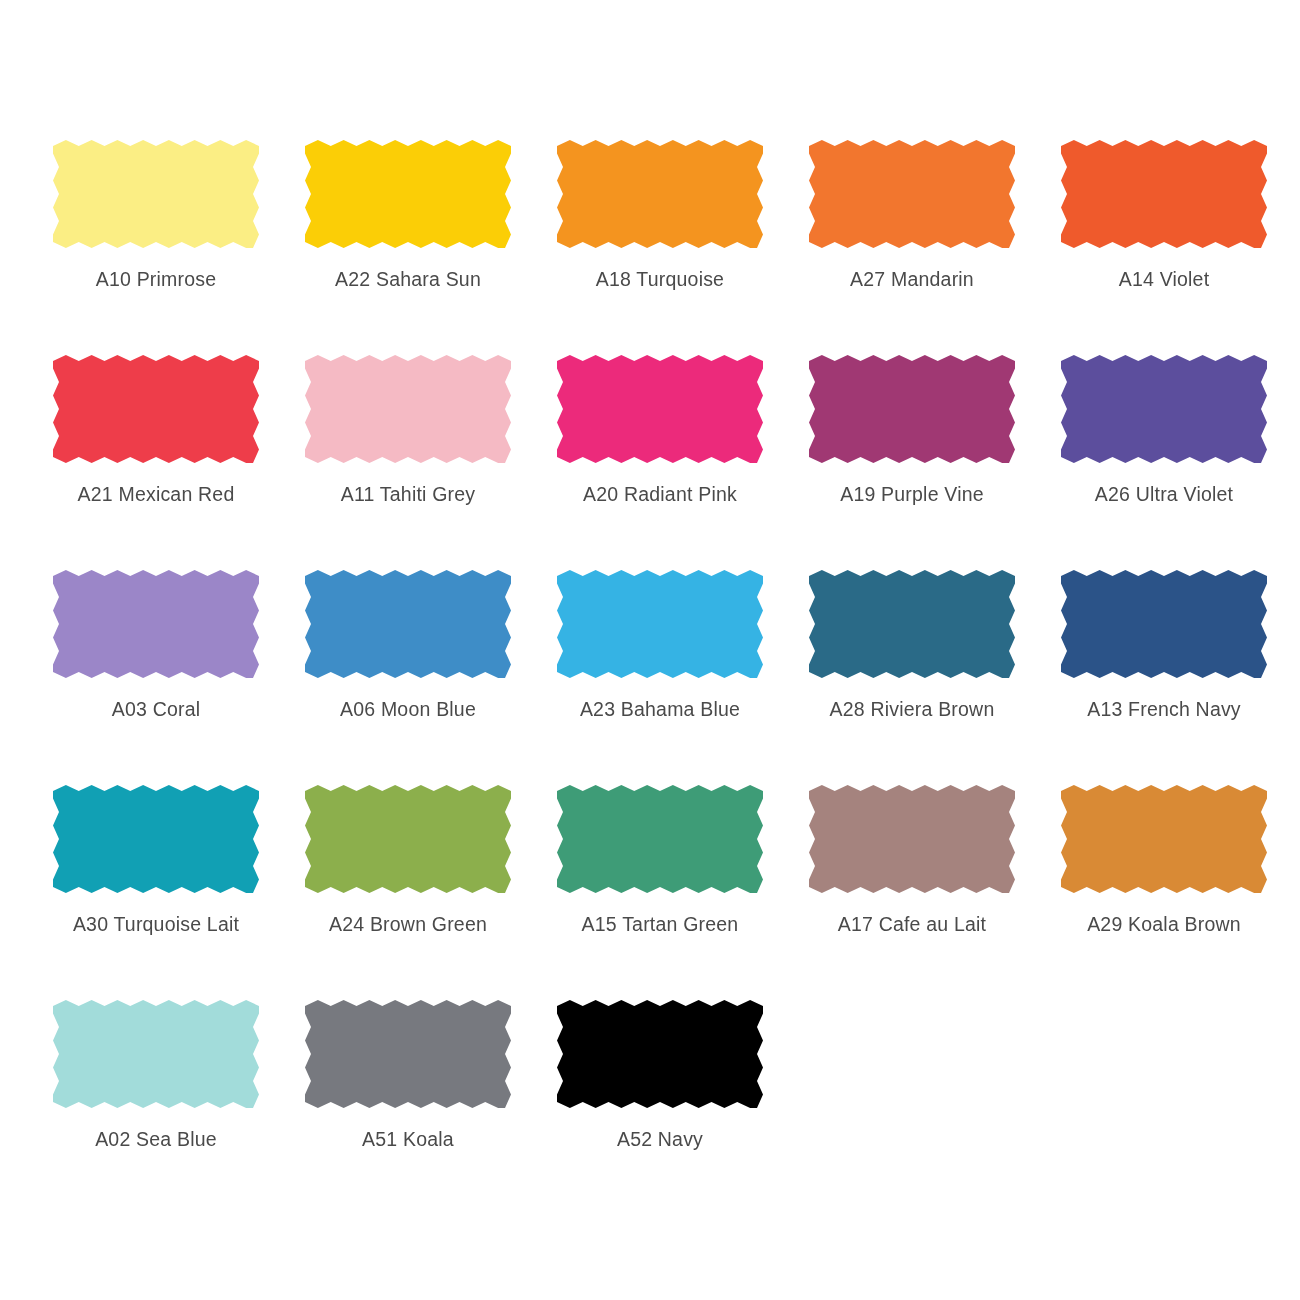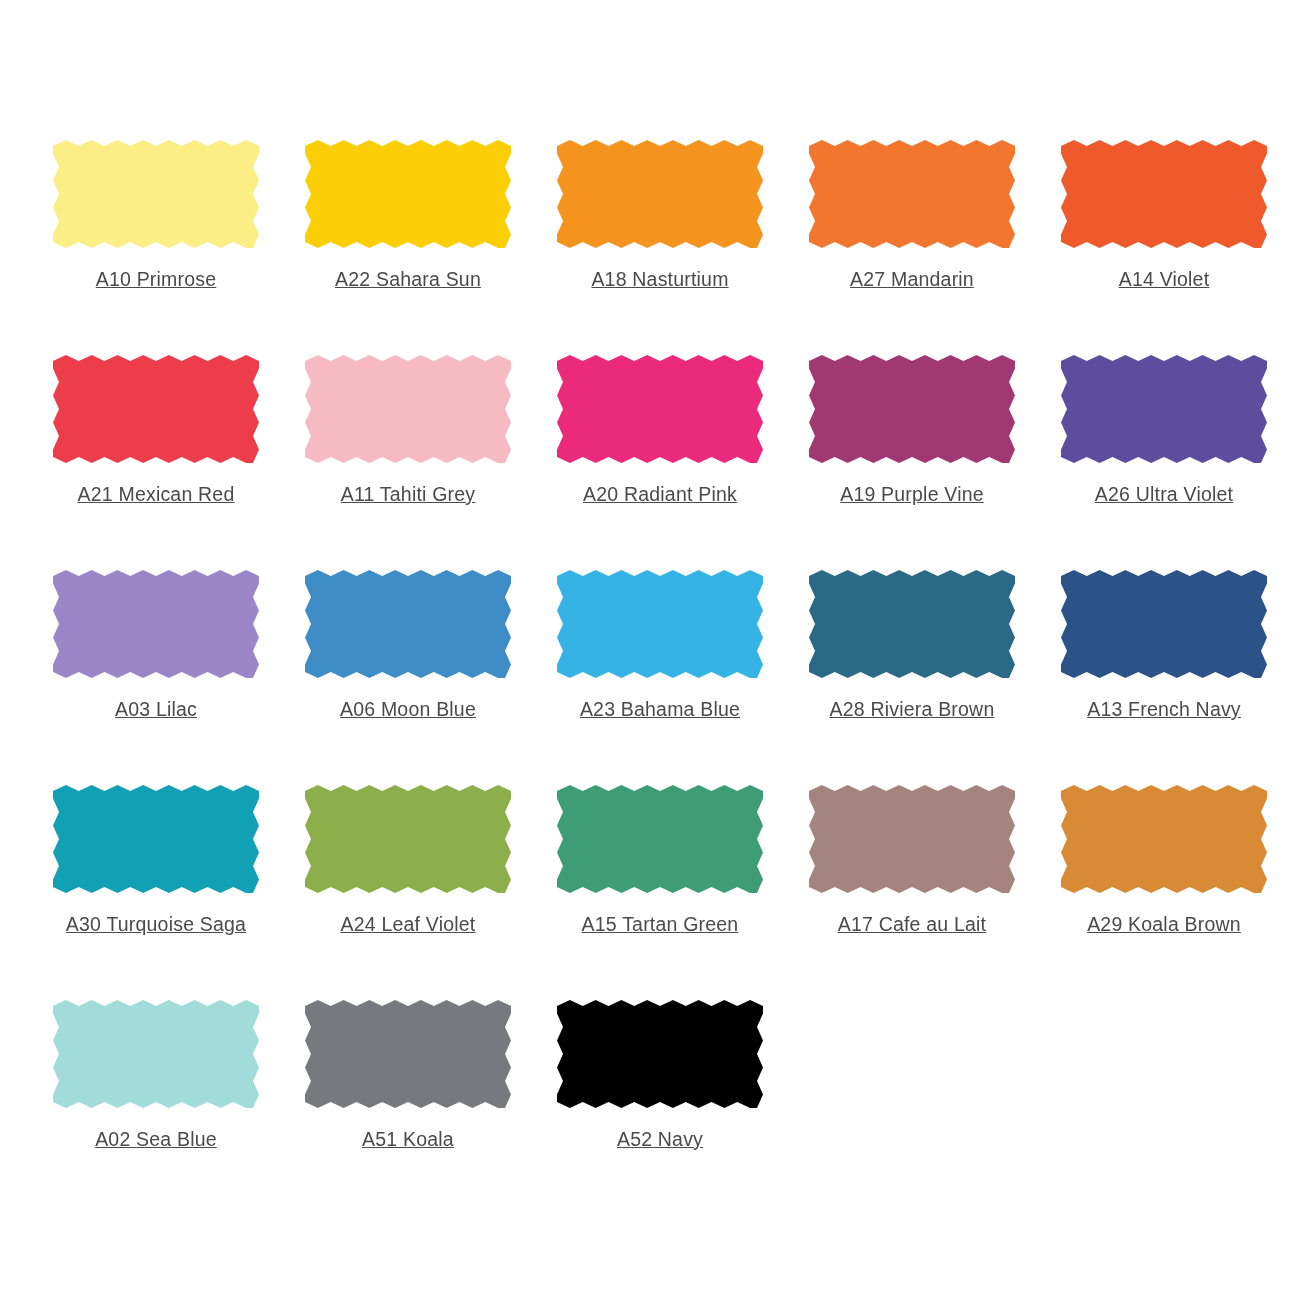--- a/index.html
+++ b/index.html
@@ -56,21 +56,20 @@
 
   .swatch-label {
     margin-top: 21px;
     font-size: 19.5px;
     line-height: 1.1;
     color: #4a4a4a;
     letter-spacing: 0.2px;
     text-align: center;
     white-space: nowrap;
     font-family: "Liberation Sans", sans-serif;
-    text-decoration: underline;
   }
 
   .empty-cell {
     width: 252px;
     height: 215px;
   }
 </style>
 </head>
 <body>
 
@@ -91,21 +90,21 @@
           </svg>
         </div>
         <div class="swatch-label">A22 Sahara Sun</div>
       </div>
       <div class="swatch-cell">
         <div class="swatch-chip-wrap">
           <svg viewBox="0 0 206 108" width="206" height="108">
             <path d="M 0.00 6.00 L 12.88 0.00 L 25.75 6.00 L 38.63 0.00 L 51.50 6.00 L 64.38 0.00 L 77.25 6.00 L 90.13 0.00 L 103.00 6.00 L 115.88 0.00 L 128.75 6.00 L 141.63 0.00 L 154.50 6.00 L 167.38 0.00 L 180.25 6.00 L 193.13 0.00 L 206.00 6.00 L 206.00 13.50 L 200.00 27.00 L 206.00 40.50 L 200.00 54.00 L 206.00 67.50 L 200.00 81.00 L 206.00 94.50 L 200.00 108.00 L 193.13 108.00 L 180.25 102.00 L 167.38 108.00 L 154.50 102.00 L 141.63 108.00 L 128.75 102.00 L 115.88 108.00 L 103.00 102.00 L 90.13 108.00 L 77.25 102.00 L 64.38 108.00 L 51.50 102.00 L 38.63 108.00 L 25.75 102.00 L 12.88 108.00 L 0.00 102.00 L 0.00 94.50 L 6.00 81.00 L 0.00 67.50 L 6.00 54.00 L 0.00 40.50 L 6.00 27.00 L 0.00 13.50 Z" fill="#F4941F" shape-rendering="geometricPrecision"></path>
           </svg>
         </div>
-        <div class="swatch-label">A18 Nasturtium</div>
+        <div class="swatch-label">A18 Turquoise</div>
       </div>
       <div class="swatch-cell">
         <div class="swatch-chip-wrap">
           <svg viewBox="0 0 206 108" width="206" height="108">
             <path d="M 0.00 6.00 L 12.88 0.00 L 25.75 6.00 L 38.63 0.00 L 51.50 6.00 L 64.38 0.00 L 77.25 6.00 L 90.13 0.00 L 103.00 6.00 L 115.88 0.00 L 128.75 6.00 L 141.63 0.00 L 154.50 6.00 L 167.38 0.00 L 180.25 6.00 L 193.13 0.00 L 206.00 6.00 L 206.00 13.50 L 200.00 27.00 L 206.00 40.50 L 200.00 54.00 L 206.00 67.50 L 200.00 81.00 L 206.00 94.50 L 200.00 108.00 L 193.13 108.00 L 180.25 102.00 L 167.38 108.00 L 154.50 102.00 L 141.63 108.00 L 128.75 102.00 L 115.88 108.00 L 103.00 102.00 L 90.13 108.00 L 77.25 102.00 L 64.38 108.00 L 51.50 102.00 L 38.63 108.00 L 25.75 102.00 L 12.88 108.00 L 0.00 102.00 L 0.00 94.50 L 6.00 81.00 L 0.00 67.50 L 6.00 54.00 L 0.00 40.50 L 6.00 27.00 L 0.00 13.50 Z" fill="#F2762E" shape-rendering="geometricPrecision"></path>
           </svg>
         </div>
         <div class="swatch-label">A27 Mandarin</div>
       </div>
       <div class="swatch-cell">
@@ -155,21 +154,21 @@
           </svg>
         </div>
         <div class="swatch-label">A26 Ultra Violet</div>
       </div>
       <div class="swatch-cell">
         <div class="swatch-chip-wrap">
           <svg viewBox="0 0 206 108" width="206" height="108">
             <path d="M 0.00 6.00 L 12.88 0.00 L 25.75 6.00 L 38.63 0.00 L 51.50 6.00 L 64.38 0.00 L 77.25 6.00 L 90.13 0.00 L 103.00 6.00 L 115.88 0.00 L 128.75 6.00 L 141.63 0.00 L 154.50 6.00 L 167.38 0.00 L 180.25 6.00 L 193.13 0.00 L 206.00 6.00 L 206.00 13.50 L 200.00 27.00 L 206.00 40.50 L 200.00 54.00 L 206.00 67.50 L 200.00 81.00 L 206.00 94.50 L 200.00 108.00 L 193.13 108.00 L 180.25 102.00 L 167.38 108.00 L 154.50 102.00 L 141.63 108.00 L 128.75 102.00 L 115.88 108.00 L 103.00 102.00 L 90.13 108.00 L 77.25 102.00 L 64.38 108.00 L 51.50 102.00 L 38.63 108.00 L 25.75 102.00 L 12.88 108.00 L 0.00 102.00 L 0.00 94.50 L 6.00 81.00 L 0.00 67.50 L 6.00 54.00 L 0.00 40.50 L 6.00 27.00 L 0.00 13.50 Z" fill="#9B86C8" shape-rendering="geometricPrecision"></path>
           </svg>
         </div>
-        <div class="swatch-label">A03 Lilac</div>
+        <div class="swatch-label">A03 Coral</div>
       </div>
       <div class="swatch-cell">
         <div class="swatch-chip-wrap">
           <svg viewBox="0 0 206 108" width="206" height="108">
             <path d="M 0.00 6.00 L 12.88 0.00 L 25.75 6.00 L 38.63 0.00 L 51.50 6.00 L 64.38 0.00 L 77.25 6.00 L 90.13 0.00 L 103.00 6.00 L 115.88 0.00 L 128.75 6.00 L 141.63 0.00 L 154.50 6.00 L 167.38 0.00 L 180.25 6.00 L 193.13 0.00 L 206.00 6.00 L 206.00 13.50 L 200.00 27.00 L 206.00 40.50 L 200.00 54.00 L 206.00 67.50 L 200.00 81.00 L 206.00 94.50 L 200.00 108.00 L 193.13 108.00 L 180.25 102.00 L 167.38 108.00 L 154.50 102.00 L 141.63 108.00 L 128.75 102.00 L 115.88 108.00 L 103.00 102.00 L 90.13 108.00 L 77.25 102.00 L 64.38 108.00 L 51.50 102.00 L 38.63 108.00 L 25.75 102.00 L 12.88 108.00 L 0.00 102.00 L 0.00 94.50 L 6.00 81.00 L 0.00 67.50 L 6.00 54.00 L 0.00 40.50 L 6.00 27.00 L 0.00 13.50 Z" fill="#3E8DC7" shape-rendering="geometricPrecision"></path>
           </svg>
         </div>
         <div class="swatch-label">A06 Moon Blue</div>
       </div>
       <div class="swatch-cell">
@@ -195,29 +194,29 @@
           </svg>
         </div>
         <div class="swatch-label">A13 French Navy</div>
       </div>
       <div class="swatch-cell">
         <div class="swatch-chip-wrap">
           <svg viewBox="0 0 206 108" width="206" height="108">
             <path d="M 0.00 6.00 L 12.88 0.00 L 25.75 6.00 L 38.63 0.00 L 51.50 6.00 L 64.38 0.00 L 77.25 6.00 L 90.13 0.00 L 103.00 6.00 L 115.88 0.00 L 128.75 6.00 L 141.63 0.00 L 154.50 6.00 L 167.38 0.00 L 180.25 6.00 L 193.13 0.00 L 206.00 6.00 L 206.00 13.50 L 200.00 27.00 L 206.00 40.50 L 200.00 54.00 L 206.00 67.50 L 200.00 81.00 L 206.00 94.50 L 200.00 108.00 L 193.13 108.00 L 180.25 102.00 L 167.38 108.00 L 154.50 102.00 L 141.63 108.00 L 128.75 102.00 L 115.88 108.00 L 103.00 102.00 L 90.13 108.00 L 77.25 102.00 L 64.38 108.00 L 51.50 102.00 L 38.63 108.00 L 25.75 102.00 L 12.88 108.00 L 0.00 102.00 L 0.00 94.50 L 6.00 81.00 L 0.00 67.50 L 6.00 54.00 L 0.00 40.50 L 6.00 27.00 L 0.00 13.50 Z" fill="#11A0B4" shape-rendering="geometricPrecision"></path>
           </svg>
         </div>
-        <div class="swatch-label">A30 Turquoise Saga</div>
+        <div class="swatch-label">A30 Turquoise Lait</div>
       </div>
       <div class="swatch-cell">
         <div class="swatch-chip-wrap">
           <svg viewBox="0 0 206 108" width="206" height="108">
             <path d="M 0.00 6.00 L 12.88 0.00 L 25.75 6.00 L 38.63 0.00 L 51.50 6.00 L 64.38 0.00 L 77.25 6.00 L 90.13 0.00 L 103.00 6.00 L 115.88 0.00 L 128.75 6.00 L 141.63 0.00 L 154.50 6.00 L 167.38 0.00 L 180.25 6.00 L 193.13 0.00 L 206.00 6.00 L 206.00 13.50 L 200.00 27.00 L 206.00 40.50 L 200.00 54.00 L 206.00 67.50 L 200.00 81.00 L 206.00 94.50 L 200.00 108.00 L 193.13 108.00 L 180.25 102.00 L 167.38 108.00 L 154.50 102.00 L 141.63 108.00 L 128.75 102.00 L 115.88 108.00 L 103.00 102.00 L 90.13 108.00 L 77.25 102.00 L 64.38 108.00 L 51.50 102.00 L 38.63 108.00 L 25.75 102.00 L 12.88 108.00 L 0.00 102.00 L 0.00 94.50 L 6.00 81.00 L 0.00 67.50 L 6.00 54.00 L 0.00 40.50 L 6.00 27.00 L 0.00 13.50 Z" fill="#8CAF4C" shape-rendering="geometricPrecision"></path>
           </svg>
         </div>
-        <div class="swatch-label">A24 Leaf Violet</div>
+        <div class="swatch-label">A24 Brown Green</div>
       </div>
       <div class="swatch-cell">
         <div class="swatch-chip-wrap">
           <svg viewBox="0 0 206 108" width="206" height="108">
             <path d="M 0.00 6.00 L 12.88 0.00 L 25.75 6.00 L 38.63 0.00 L 51.50 6.00 L 64.38 0.00 L 77.25 6.00 L 90.13 0.00 L 103.00 6.00 L 115.88 0.00 L 128.75 6.00 L 141.63 0.00 L 154.50 6.00 L 167.38 0.00 L 180.25 6.00 L 193.13 0.00 L 206.00 6.00 L 206.00 13.50 L 200.00 27.00 L 206.00 40.50 L 200.00 54.00 L 206.00 67.50 L 200.00 81.00 L 206.00 94.50 L 200.00 108.00 L 193.13 108.00 L 180.25 102.00 L 167.38 108.00 L 154.50 102.00 L 141.63 108.00 L 128.75 102.00 L 115.88 108.00 L 103.00 102.00 L 90.13 108.00 L 77.25 102.00 L 64.38 108.00 L 51.50 102.00 L 38.63 108.00 L 25.75 102.00 L 12.88 108.00 L 0.00 102.00 L 0.00 94.50 L 6.00 81.00 L 0.00 67.50 L 6.00 54.00 L 0.00 40.50 L 6.00 27.00 L 0.00 13.50 Z" fill="#3E9C77" shape-rendering="geometricPrecision"></path>
           </svg>
         </div>
         <div class="swatch-label">A15 Tartan Green</div>
       </div>
       <div class="swatch-cell">

